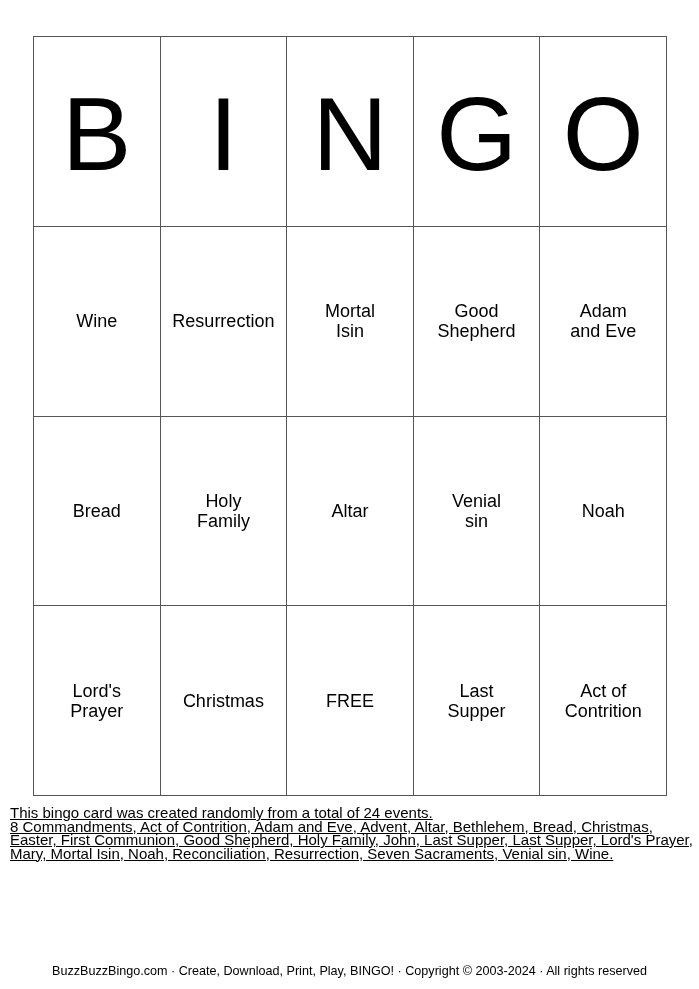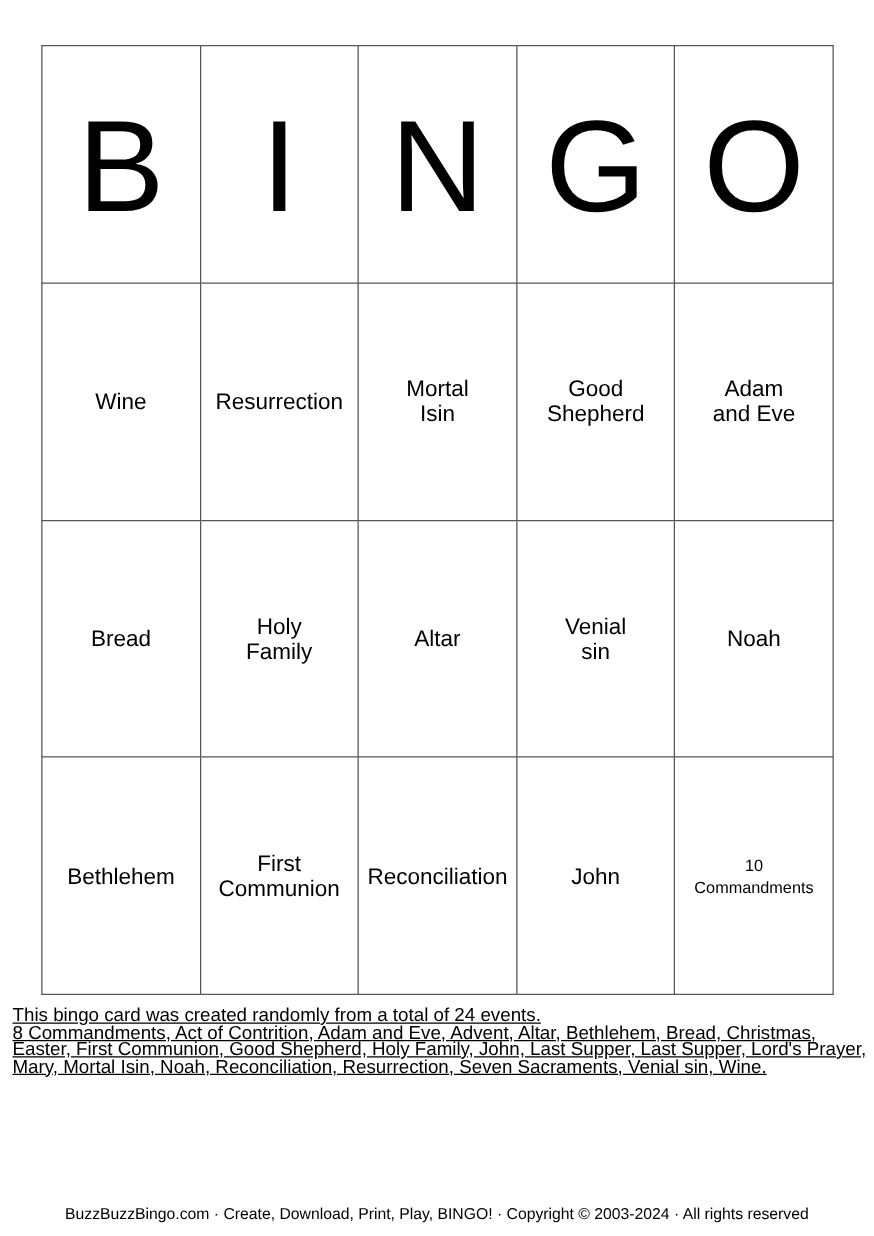--- a/index.html
+++ b/index.html
@@ -37,27 +37,28 @@
   <tr>
     <td><span class="cell-text">Bread</span></td>
     <td><span class="cell-text">Holy
 Family</span></td>
     <td><span class="cell-text">Altar</span></td>
     <td><span class="cell-text">Venial
 sin</span></td>
     <td><span class="cell-text">Noah</span></td>
   </tr>
   <tr>
-    <td><span class="cell-text">Bethlehem</span></td>
-    <td><span class="cell-text">First
-Communion</span></td>
-    <td><span class="cell-text">Reconciliation</span></td>
-    <td><span class="cell-text">John</span></td>
-    <td class="small"><span class="cell-text">10
-Commandments</span></td>
+    <td><span class="cell-text">Lord's
+Prayer</span></td>
+    <td><span class="cell-text">Christmas</span></td>
+    <td><span class="cell-text">FREE</span></td>
+    <td><span class="cell-text">Last
+Supper</span></td>
+    <td><span class="cell-text">Act of
+Contrition</span></td>
   </tr>
 </tbody>
   </table>
 
 <div class="info">
   <div>This bingo card was created randomly from a total of 24 events.</div>
   <div>8 Commandments, Act of Contrition, Adam and Eve, Advent, Altar, Bethlehem, Bread, Christmas, Easter, First Communion, Good Shepherd, Holy Family, John, Last Supper, Last Supper, Lord's Prayer, Mary, Mortal Isin, Noah, Reconciliation, Resurrection, Seven Sacraments, Venial sin, Wine.</div>
 </div>
 
 <div class="footer">BuzzBuzzBingo.com · Create, Download, Print, Play, BINGO! · Copyright © 2003-2024 · All rights reserved</div>

